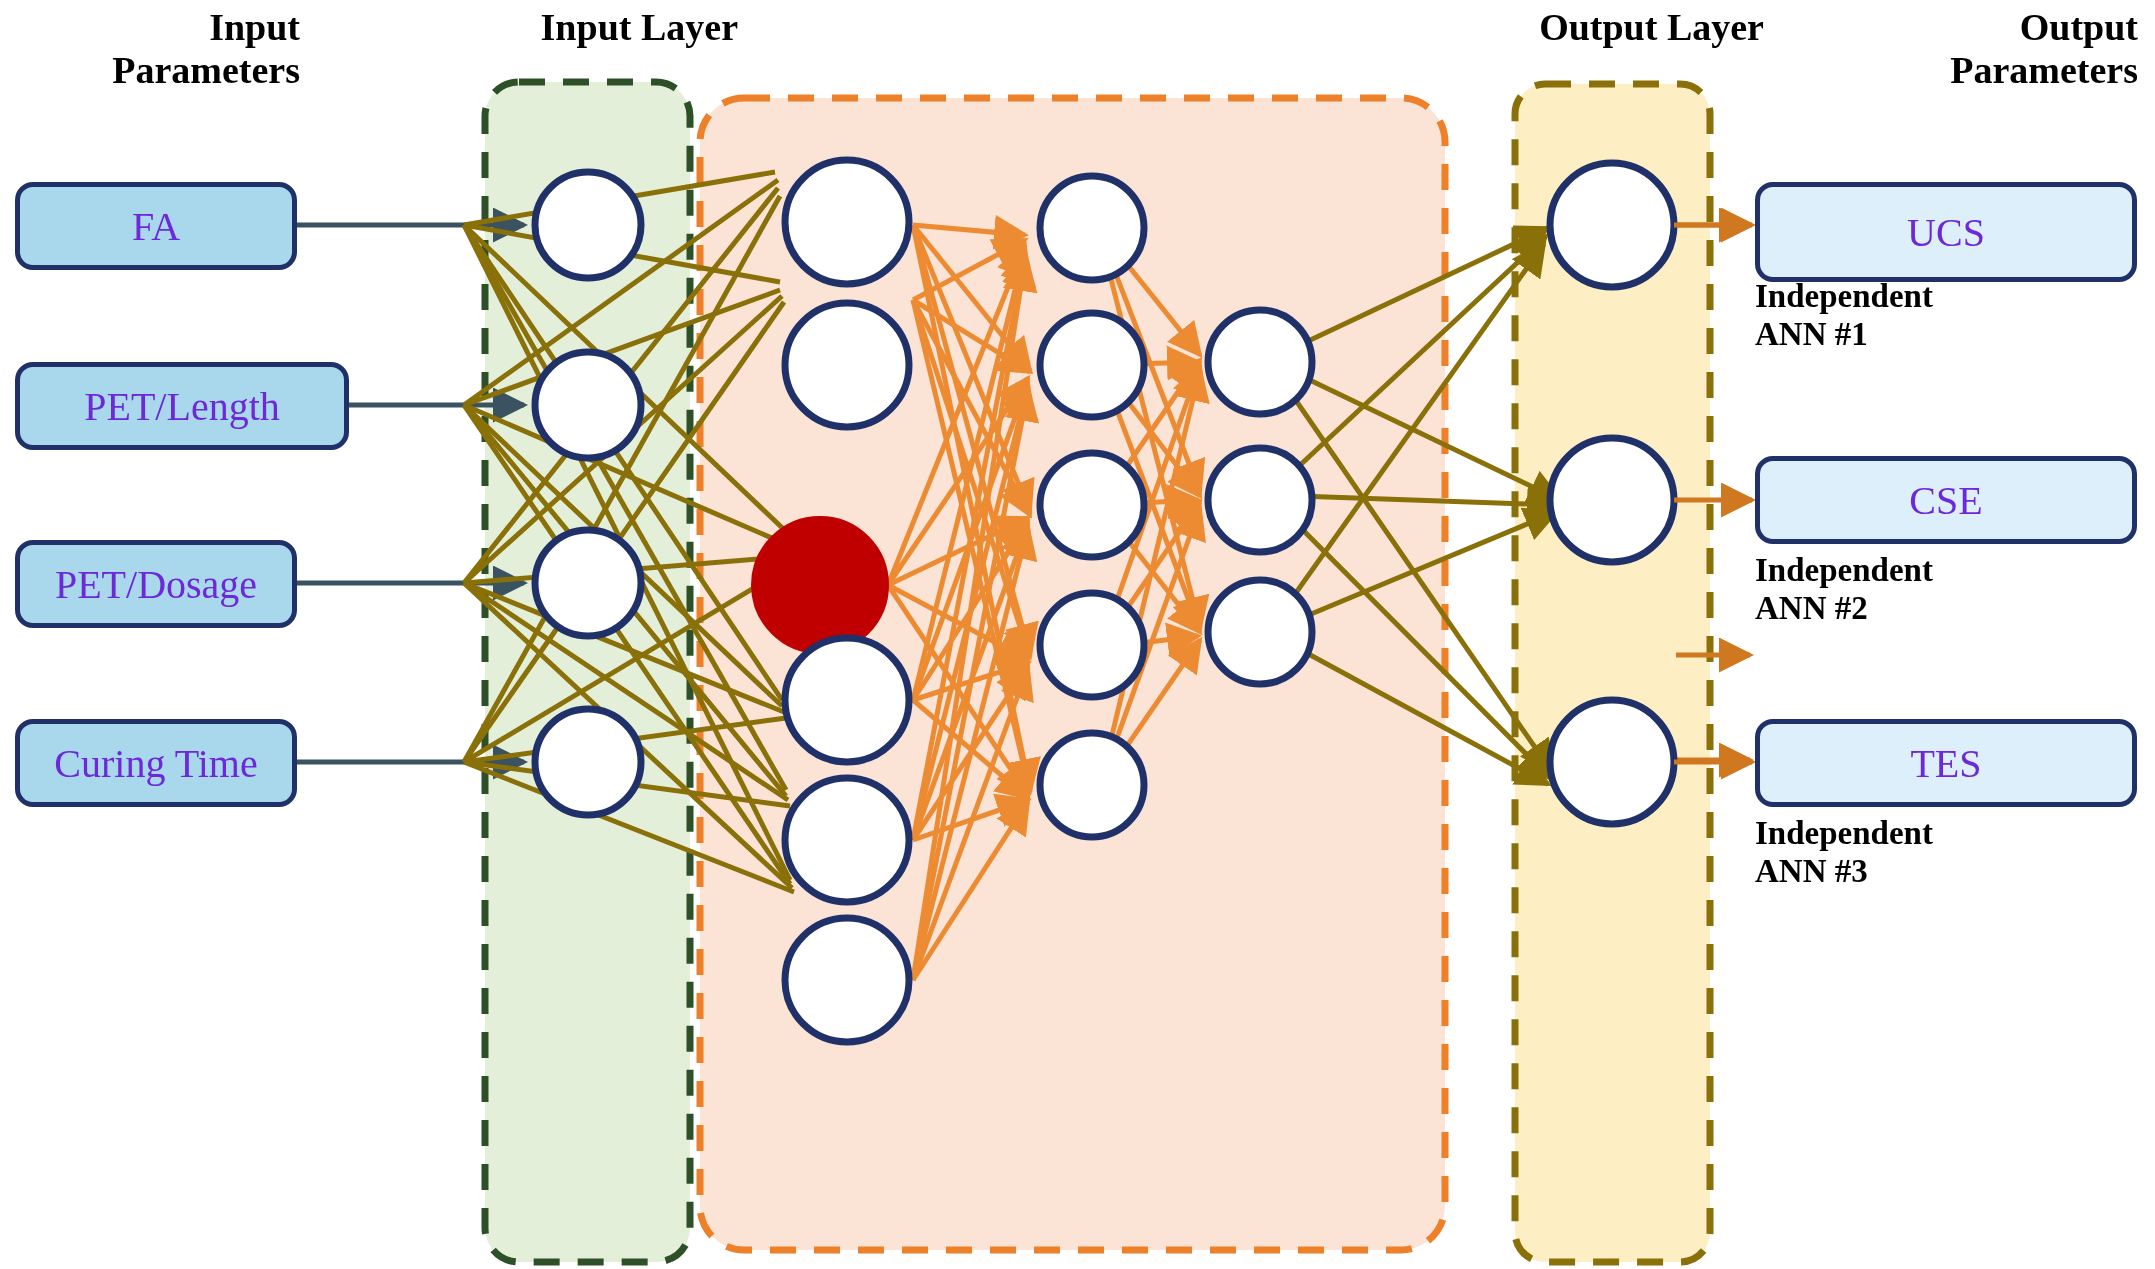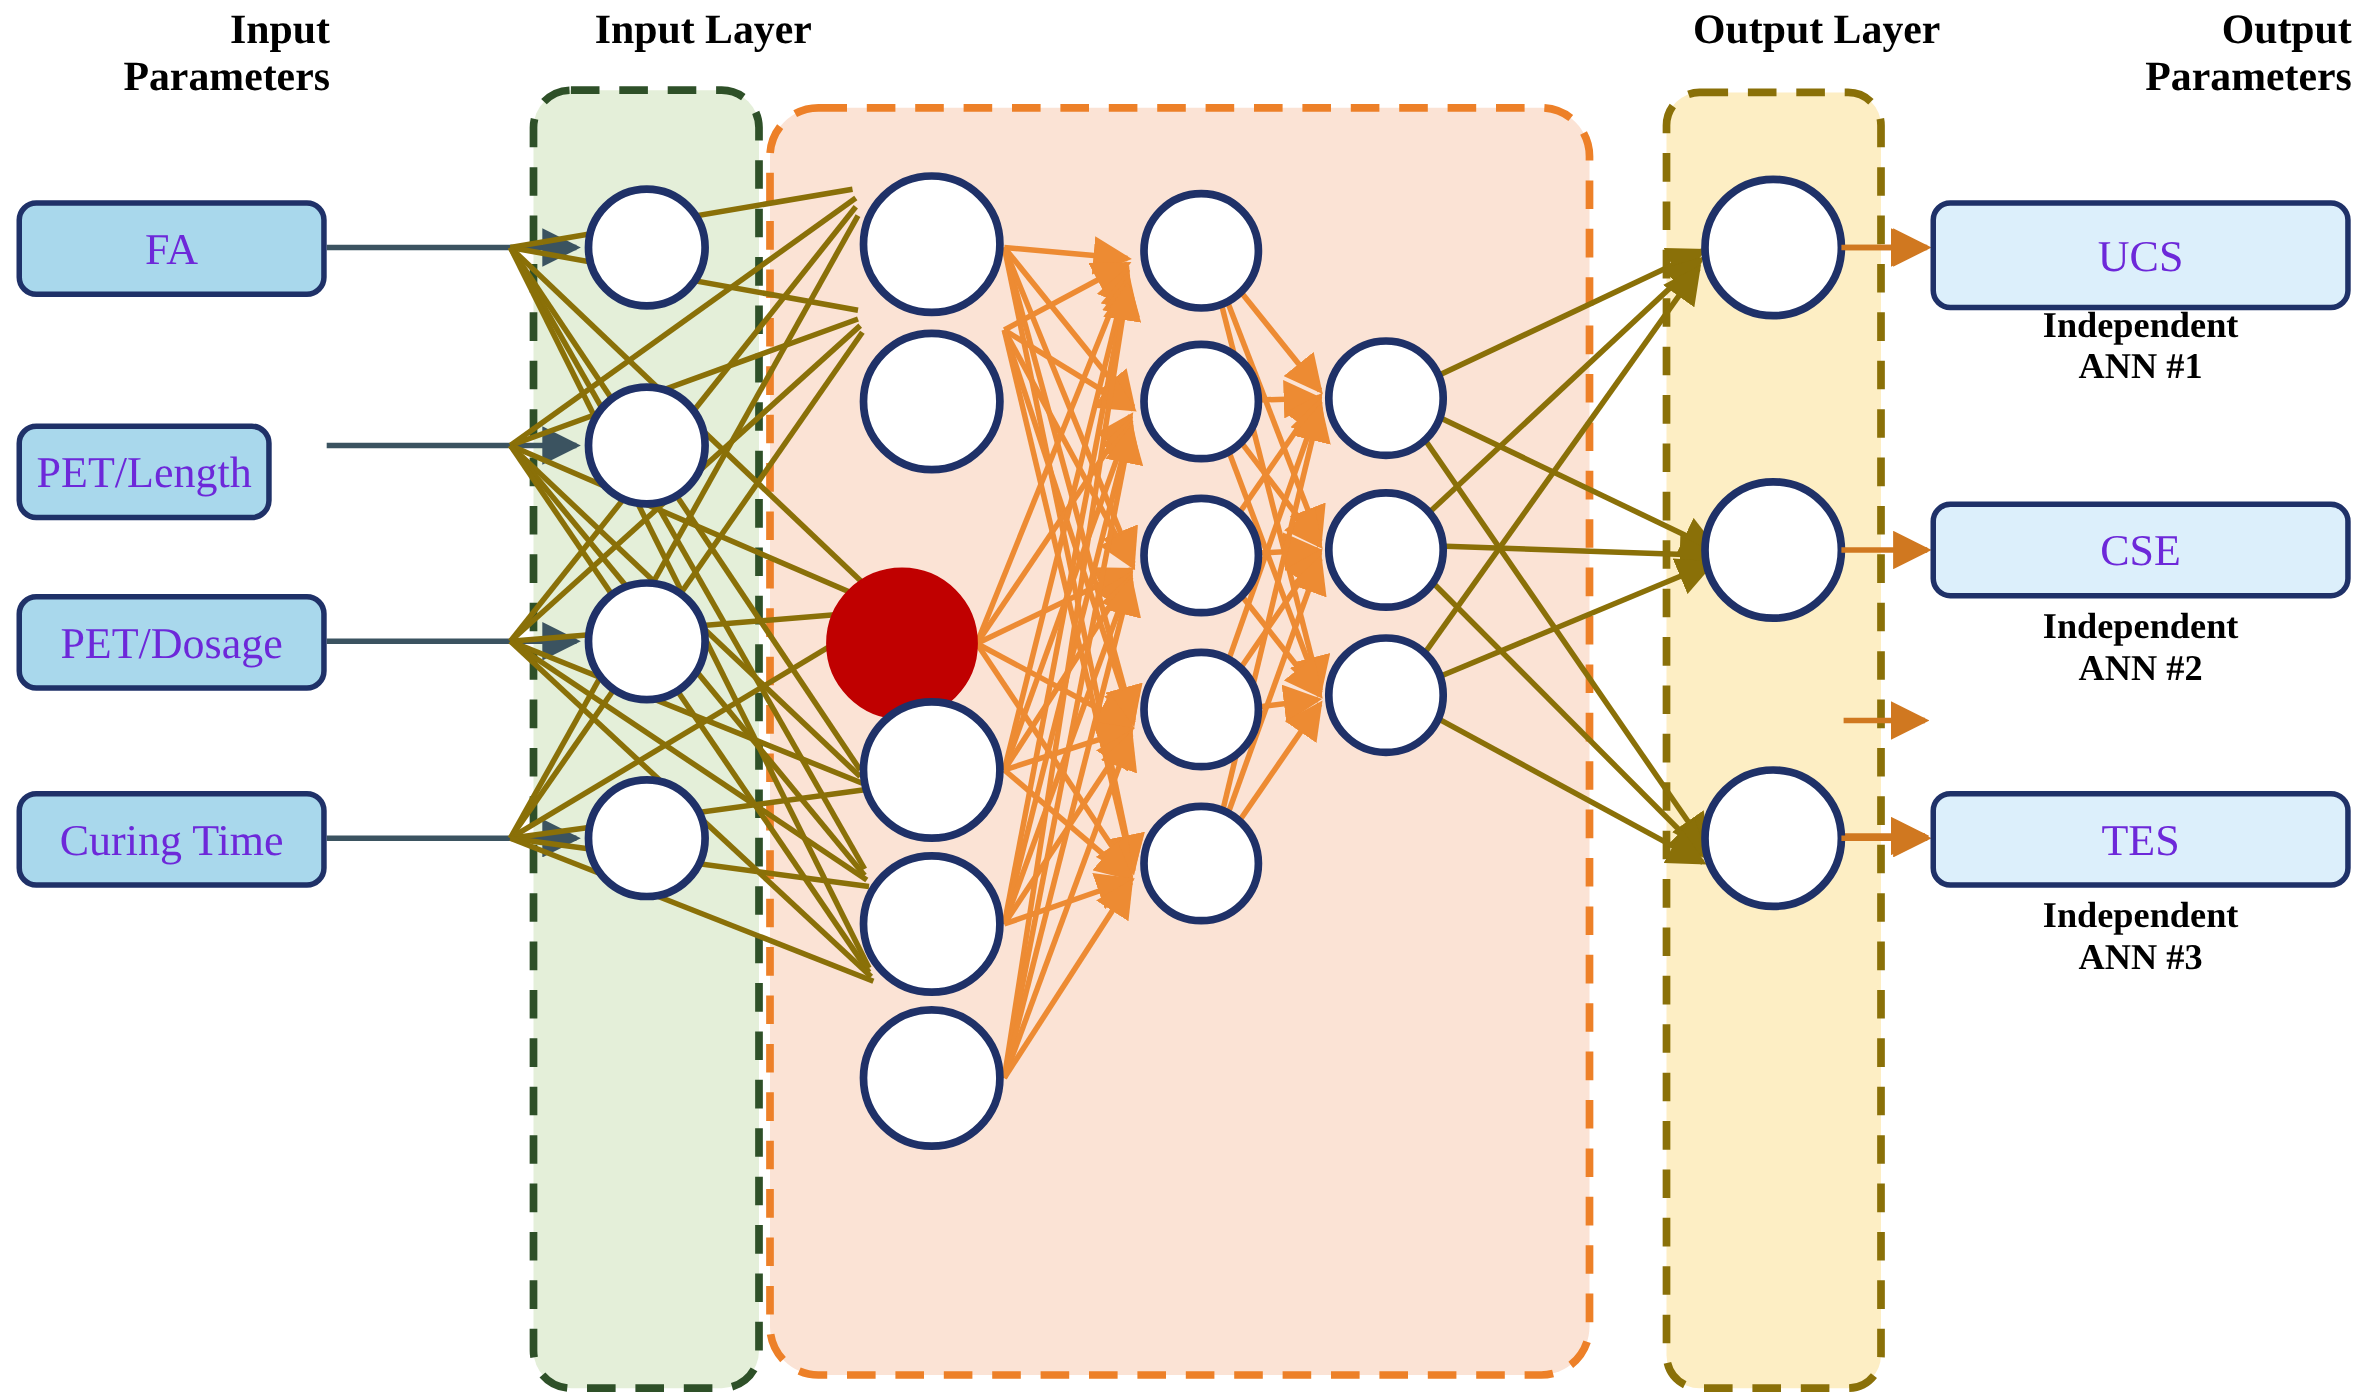--- a/index.html
+++ b/index.html
@@ -59,21 +59,20 @@
   .out-box {
     background: #DCEFFB;
     border: 5px solid #1F3168;
   }
   .ann-note {
     position: absolute;
     font-family: "Liberation Serif", "DejaVu Serif", serif;
     font-weight: bold;
     font-size: 33px;
     line-height: 1.15;
-    text-align: center;
     color: #000000;
     white-space: pre-line;
   }
 </style>
 </head>
 <body>
 
 <div id="diagram">
 
   <svg class="canvas" viewBox="0 0 2155 1269">
@@ -261,21 +260,21 @@
   <div class="hdr" style="left:0px; top:6px; width:300px;">Input
 Parameters</div>
   <div class="hdr" style="left:438px; top:6px; width:300px;">Input Layer</div>
   <div class="hdr" style="left:1464px; top:6px; width:300px;">Output Layer</div>
   <div class="hdr" style="left:1838px; top:6px; width:300px;">Output
 Parameters</div>
 
   <div class="io-box in-box" style="left:15px; top:182px; width:282px; height:88px;">
     <div class="boxlabel">FA</div>
   </div>
-  <div class="io-box in-box" style="left:15px; top:362px; width:232px; height:88px;margin-top:23px;">
+  <div class="io-box in-box" style="left:15px; top:362px; width:334px; height:88px;">
     <div class="boxlabel">PET/Length</div>
   </div>
   <div class="io-box in-box" style="left:15px; top:540px; width:282px; height:88px;">
     <div class="boxlabel">PET/Dosage</div>
   </div>
   <div class="io-box in-box" style="left:15px; top:719px; width:282px; height:88px;">
     <div class="boxlabel">Curing Time</div>
   </div>
 
   <div class="io-box out-box" style="left:1755px; top:182px; width:382px; height:100px;">

